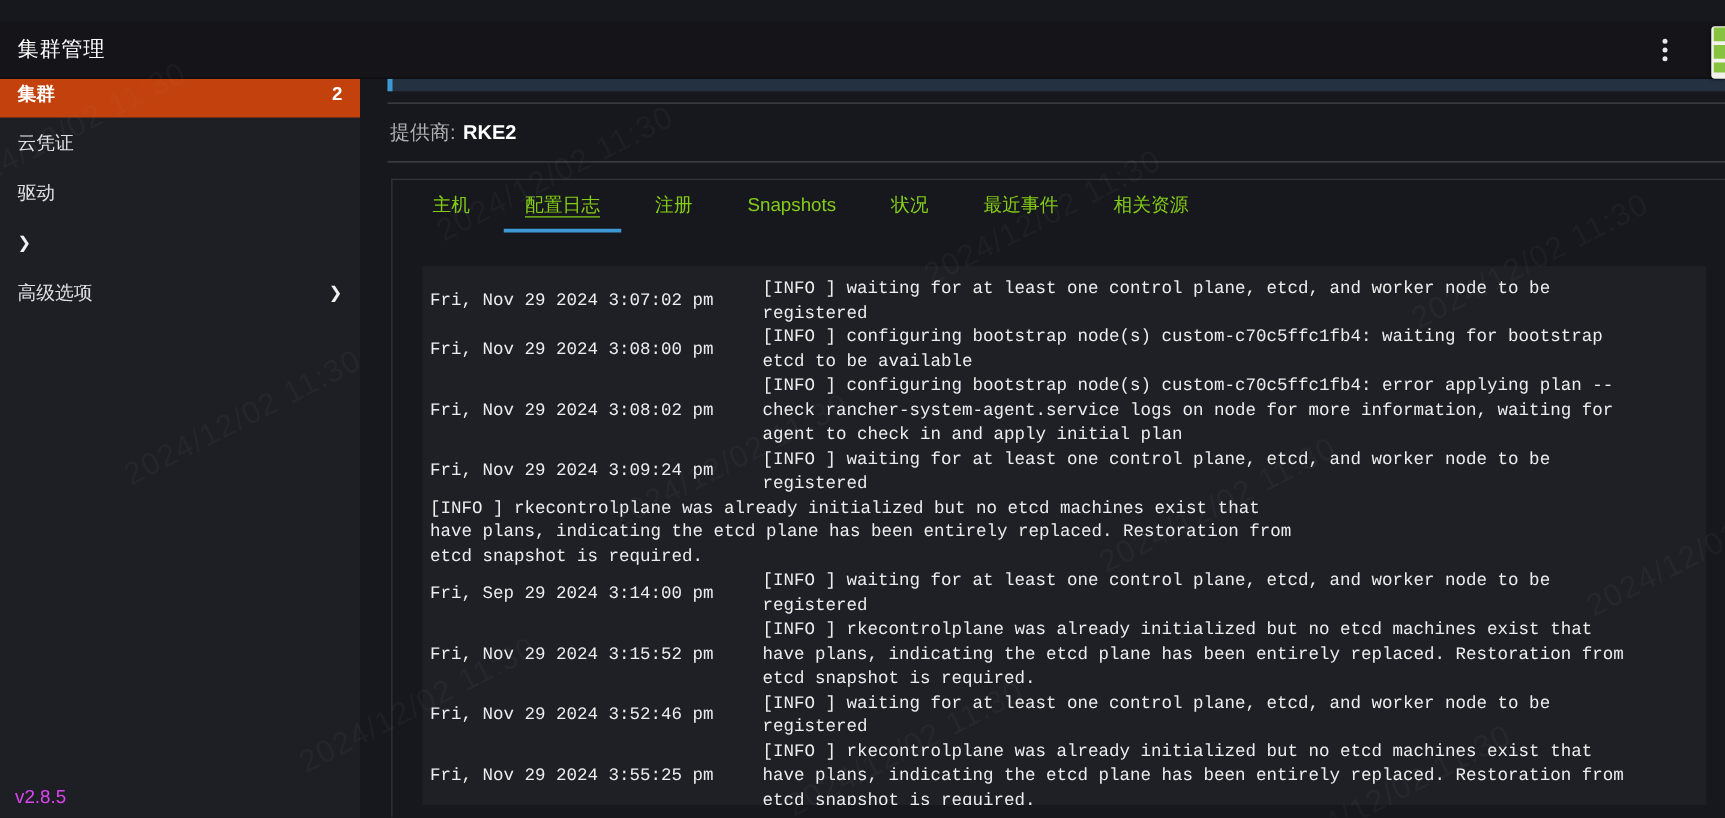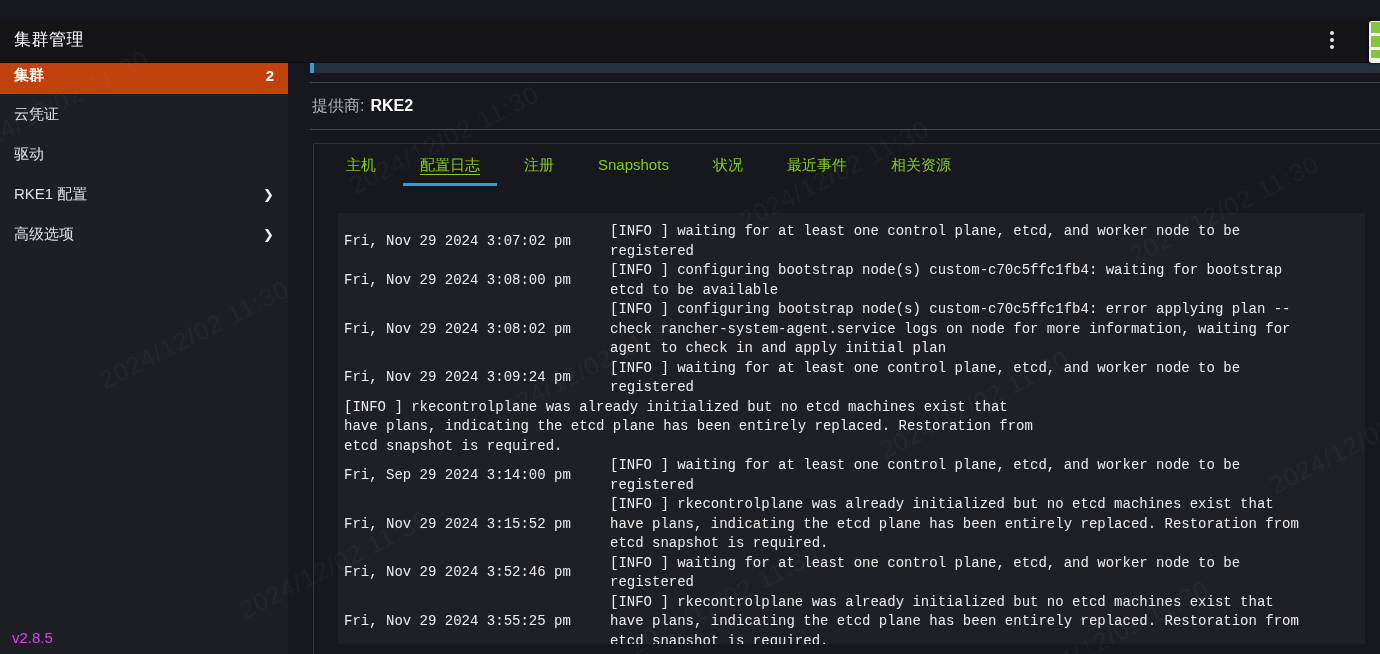--- a/index.html
+++ b/index.html
@@ -143,21 +143,20 @@
         <span class="label">集群</span>
         <span class="count">2</span>
       </div>
       <div class="side-item">
         <span class="label">云凭证</span>
       </div>
       <div class="side-item">
         <span class="label">驱动</span>
       </div>
       <div class="side-item">
-        <span class="label">RKE1 配置</span>
         <span class="chev">❯</span>
       </div>
       <div class="side-item">
         <span class="label">高级选项</span>
         <span class="chev">❯</span>
       </div>
     </nav>
   <div class="version">v2.8.5</div>
 </aside>
 

